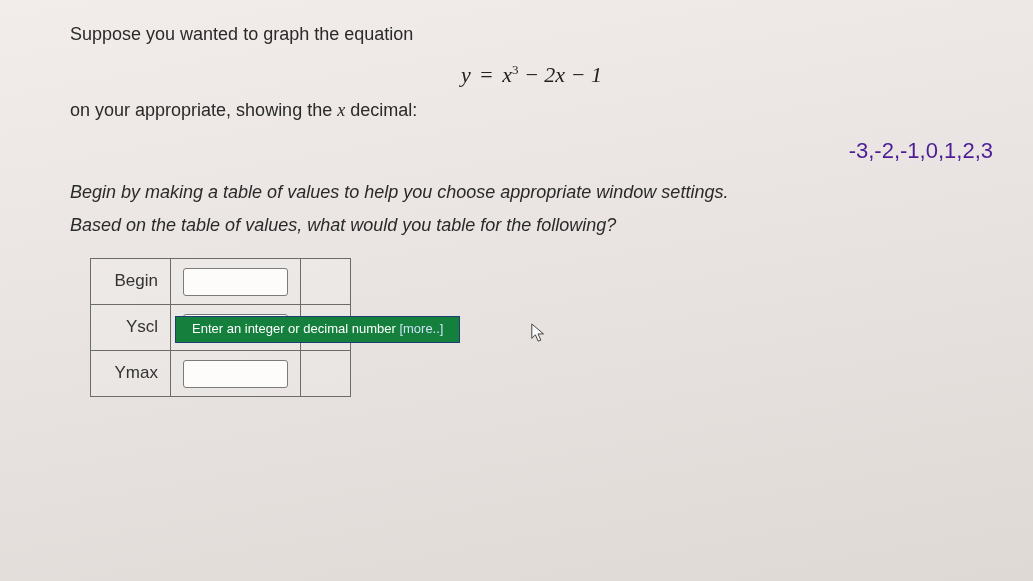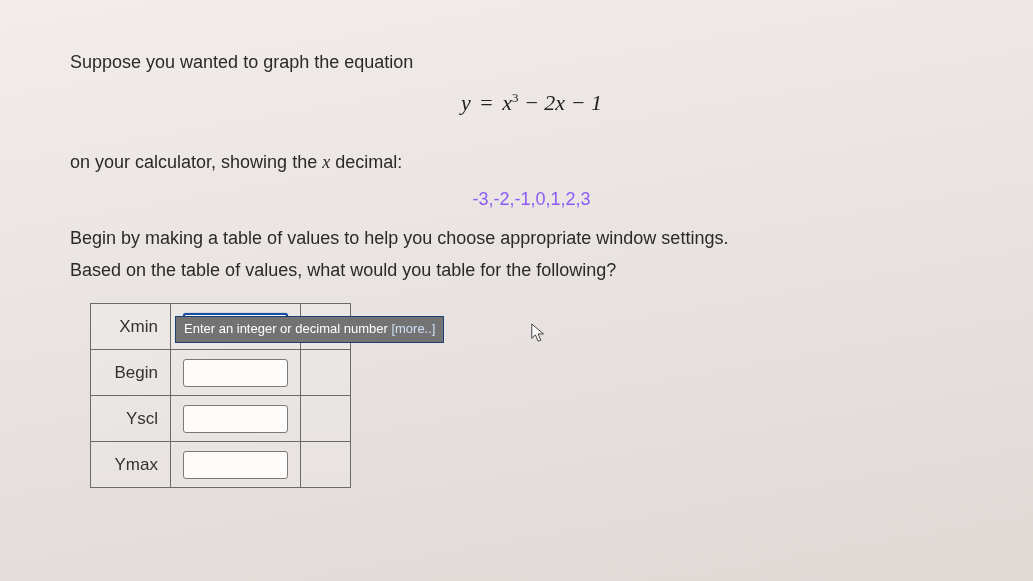--- a/index.html
+++ b/index.html
@@ -8,39 +8,39 @@
       background: #f0ebe8;
       background: linear-gradient(170deg, #f2edea 0%, #e8e3e0 50%, #dfd9d6 100%);
       width: 1033px;
       height: 581px;
       padding: 20px 40px 20px 70px;
       color: #2a2a2a;
       font-size: 18px;
       line-height: 1.6;
       position: relative;
     }
-    .question-text { margin-bottom: 8px; margin-top: 28px; }
+    .question-text { margin-bottom: 8px; }
     .equation-line {
       text-align: center;
       font-family: "Cambria Math", "Times New Roman", serif;
       font-size: 22px;
       font-style: italic;
       margin: 4px 0;
       color: #222;
     }
     .equation-line .eq { font-style: normal; margin: 0 4px; }
     .equation-line sup { font-size: 13px; font-style: normal; vertical-align: super; }
     .xvals-line {
-      text-align: center;
-      font-size: 18px;
+      text-align: right;
+      font-size: 22px;
       margin: 6px 0 10px 0;
-      color: #8b5cf6;
+      color: #4c1d95;
     }
     .ivar { font-family: "Cambria Math", "Times New Roman", serif; font-style: italic; }
-    .para { margin: 4px 0; }
+    .para { margin: 4px 0; font-style: italic; }
 
     .answer-table {
       border-collapse: collapse;
       margin: 18px 0 0 20px;
       background: rgba(255,255,255,0.15);
     }
     .answer-table td {
       border: 1px solid #6b6b6b;
       padding: 8px 12px;
       vertical-align: middle;
@@ -66,24 +66,24 @@
       outline: none;
     }
     .ans-input.focused {
       border: 2px solid #1a4ea0;
       box-shadow: 0 0 1px #1a4ea0;
     }
     .tooltip {
       position: absolute;
       left: 175px;
       top: 316px;
-      background: #737373;
+      background: #15803d;
       color: #fff;
       font-size: 13px;
-      padding: 2px 8px;
+      padding: 2px 16px;
       border: 1px solid #1b3f73;
       white-space: nowrap;
       z-index: 10;
     }
     .tooltip .more { color: #cfe0f7; }
     .cursor-arrow {
       position: absolute;
       left: 530px;
       top: 322px;
       width: 18px;
@@ -97,35 +97,30 @@
 <p class="question-text">Suppose you wanted to graph the equation</p>
 
 <div class="equation-line">
   <span>y</span>
   <span class="eq"> = </span>
   <span>x</span><sup>3</sup>
   <span>− 2x − 1</span>
 </div>
 
 <p class="question-text">
-  <span>on your calculator, showing the </span><span class="ivar">x</span><span> decimal:</span>
+  <span>on your appropriate, showing the </span><span class="ivar">x</span><span> decimal:</span>
 </p>
 
 <div class="xvals-line">-3,-2,-1,0,1,2,3</div>
 
 <p class="para">Begin by making a table of values to help you choose appropriate window settings.</p>
 <p class="para">Based on the table of values, what would you table for the following?</p>
 
 <table class="answer-table">
   <tbody>
-      <tr>
-    <td class="label-cell">Xmin</td>
-    <td class="input-cell"><input class="ans-input focused" value="" style=""></td>
-    <td class="tail-cell"></td>
-  </tr>
   <tr>
     <td class="label-cell">Begin</td>
     <td class="input-cell"><input class="ans-input" value="" style=""></td>
     <td class="tail-cell"></td>
   </tr>
   <tr>
     <td class="label-cell">Yscl</td>
     <td class="input-cell"><input class="ans-input" value="" style=""></td>
     <td class="tail-cell"></td>
   </tr>

